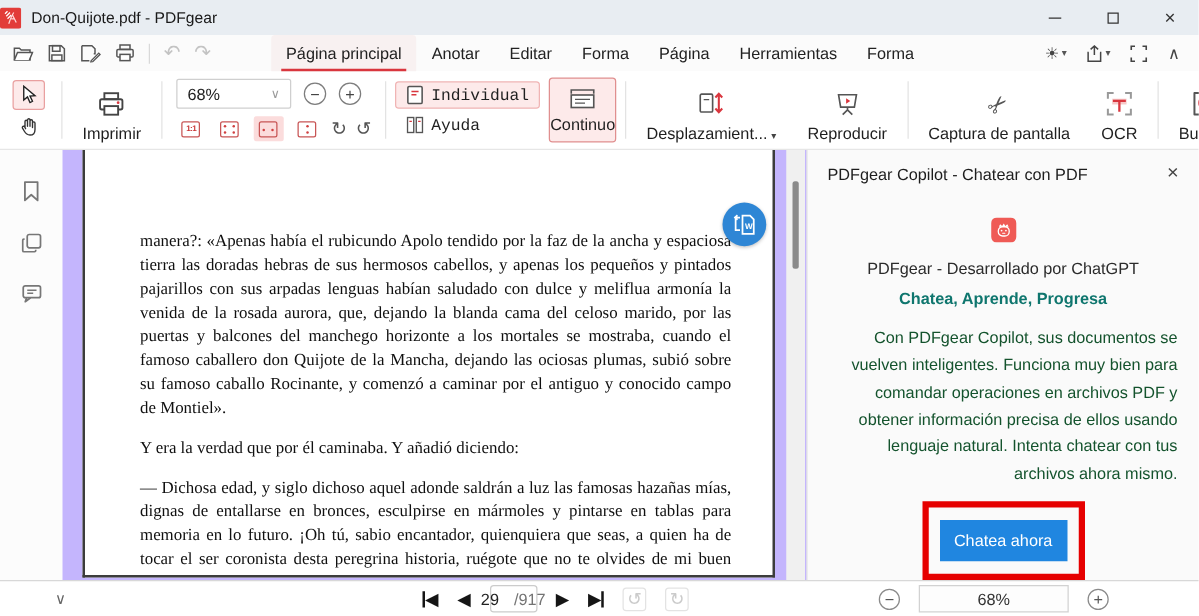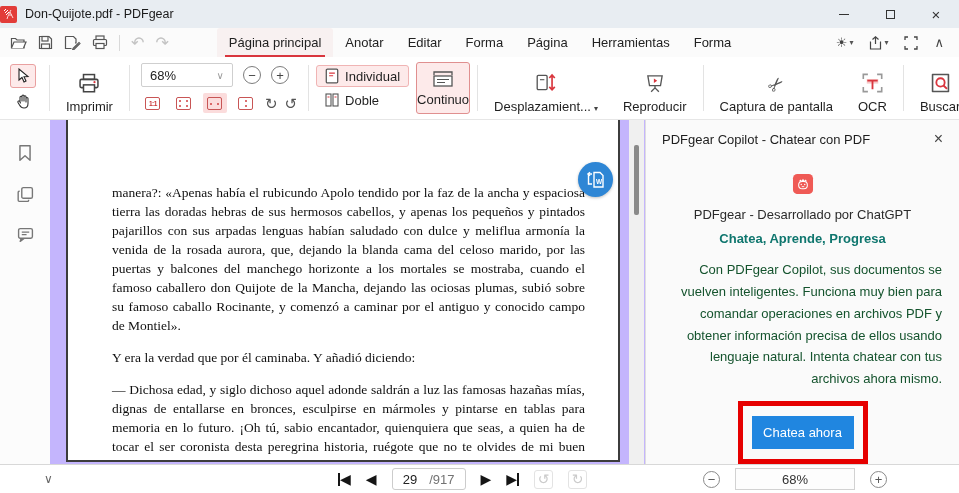--- a/index.html
+++ b/index.html
@@ -48,21 +48,21 @@
   .combo .chev { margin-left:auto; color:#9a9a9a; font-size:10px; }
   .circ { width:18px; height:18px; border:1px solid #7d7d7d; border-radius:50%; display:flex; align-items:center; justify-content:center; font-size:13px; color:#444; line-height:1; }
   .zoom-row2 { display:flex; align-items:center; gap:7px; }
   .fit { width:24px; height:20px; display:flex; align-items:center; justify-content:center; border-radius:2px; }
   .fit.sel { background:#fbdcdc; }
   .fitbox { width:15px; height:13px; border:1px solid #c85555; border-radius:2px; position:relative; display:flex; align-items:center; justify-content:center; }
   .fitbox .t { font-size:6.5px; color:#c83535; font-weight:bold; letter-spacing:-0.5px; }
   .dot { position:absolute; width:2px; height:2px; background:#d04040; border-radius:50%; }
   .rot { font-size:15px; color:#555; line-height:1; }
   .view-rows { display:flex; flex-direction:column; gap:2px; }
-  .view-item { display:flex; align-items:center; gap:6px; padding:2px 8px; border:1px solid transparent; border-radius:3px; color:#1f1f1f; }
+  .view-item { display:flex; align-items:center; gap:6px; padding:2px 8px; border:1px solid transparent; border-radius:3px; color:#1f1f1f;font-family:Liberation Mono, monospace; }
   .view-item.hl { background:#fdeaea; border-color:#f0b4b4; }
   .continuo { width:60px; height:52px; border:1px solid #e08f8f; background:#fdeaea; border-radius:3px; display:flex; flex-direction:column; align-items:center; justify-content:center; gap:4px; color:#1f1f1f; }
   .caret-sm { font-size:8px; color:#444; margin-left:3px; }
 
   
   .main { flex:1; display:flex; min-height:0; }
   .rail { width:50px; background:#fcfcfc; display:flex; flex-direction:column; align-items:center; padding-top:24px; gap:24px; color:#666; flex:0 0 auto; }
   .doc { flex:1; background:#c4b5fd; position:relative; overflow:hidden; }
   .page {
     position:absolute; left:16px; top:0; width:554px; bottom:2px;
@@ -86,21 +86,21 @@
   .cp-body { margin:13px 17px 0; text-align:right; line-height:1.68; color:#14532d; }
   .red-box { margin:11px auto 0; border:5px solid #e60000; padding:10px 9px; width:130px; display:flex; justify-content:center; }
   .cta { width:102px; height:33px; background:#2086e0; color:#fff; border:none; font-size:13px; font-family:"Liberation Sans",sans-serif; }
 
   
   .statusbar { height:29px; border-top:1px solid #d8d8d8; display:flex; align-items:center; position:relative; background:#fff; flex:0 0 auto; }
   .sb-collapse { position:absolute; left:44px; color:#666; font-size:12px; }
   .sb-nav { position:absolute; left:338px; display:flex; align-items:center; gap:15px; }
   .nav-glyph { font-size:14px; color:#151515; line-height:1; display:flex; align-items:center; }
   .nav-bar { width:2px; height:13px; background:#151515; display:inline-block; }
-  .page-box { width:74px; height:22px; border:1px solid #ccc; border-radius:3px; display:flex; align-items:center; justify-content:center; background:#fff; }
+  .page-box { width:38px; height:22px; border:1px solid #ccc; border-radius:3px; display:flex; align-items:center; justify-content:center; background:#fff; }
   .page-total { color:#737373;padding-left:12px; }
   .hist { font-size:14px; color:#cbcbcb; line-height:1; border:1px solid #e3e3e3; border-radius:3px; width:19px; height:19px; display:flex; align-items:center; justify-content:center; }
   .hist:first-of-type { margin-left:18px; }
   .sb-zoom { margin-left:auto; margin-right:72px; display:flex; align-items:center; gap:15px; }
   .circ.sb { width:17px; height:17px; border-color:#8a8a8a; color:#555; }
   .zoom-box { width:120px; height:22px; border:1px solid #d2d2d2; background:#fdfdfd; display:flex; align-items:center; justify-content:center; color:#333; }
 
   svg { display:block; }
 </style>
 </head>
@@ -264,21 +264,21 @@
           <path d="M3.5 4.5 h5 M3.5 6.8 h3.5" stroke="#d9363e" stroke-width="1"></path>
         </svg>
         <span>Individual</span>
       </div>
       <div class="view-item">
         <svg width="14" height="16" viewBox="0 0 14 14">
           <rect x="1" y="1" width="5" height="12" fill="#fff" stroke="#555" stroke-width="1.1"></rect>
           <rect x="8" y="1" width="5" height="12" fill="#fff" stroke="#555" stroke-width="1.1"></rect>
           <path d="M2.5 4 h2 M9.5 4 h2" stroke="#d9363e" stroke-width="1"></path>
         </svg>
-        <span>Doble</span>
+        <span>Ayuda</span>
       </div>
     </div>
 
     <div class="continuo">
       <svg width="24" height="18" viewBox="0 0 24 18">
         <path d="M3 5 V2 H21 V5" fill="none" stroke="#555" stroke-width="1.3"></path>
         <rect x="3" y="6" width="18" height="10" fill="#fff" stroke="#555" stroke-width="1.3"></rect>
         <path d="M6 9.5 h12 M6 12.5 h8" stroke="#555" stroke-width="1.1"></path>
       </svg>
       <span>Continuo</span>

